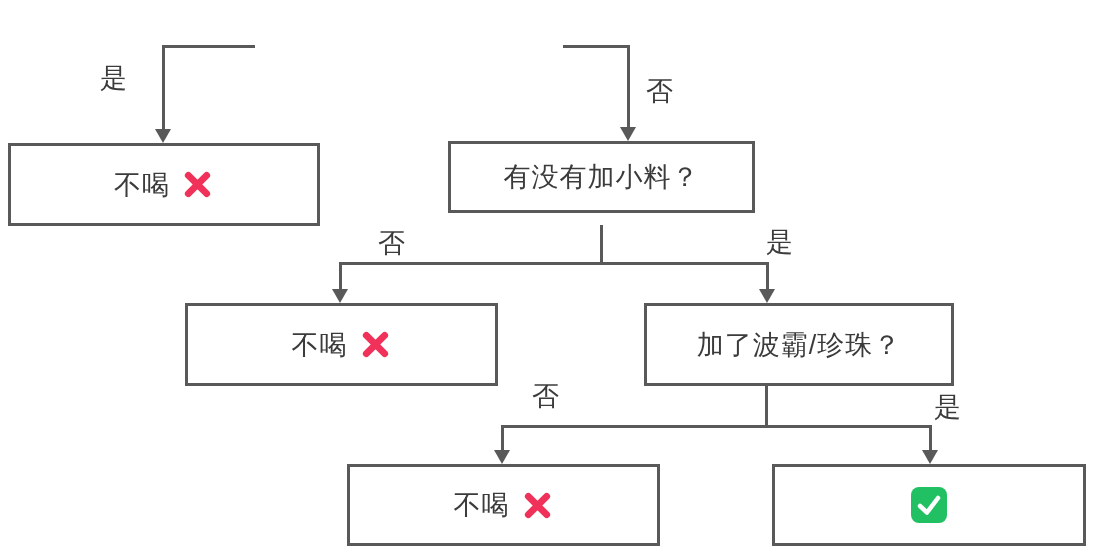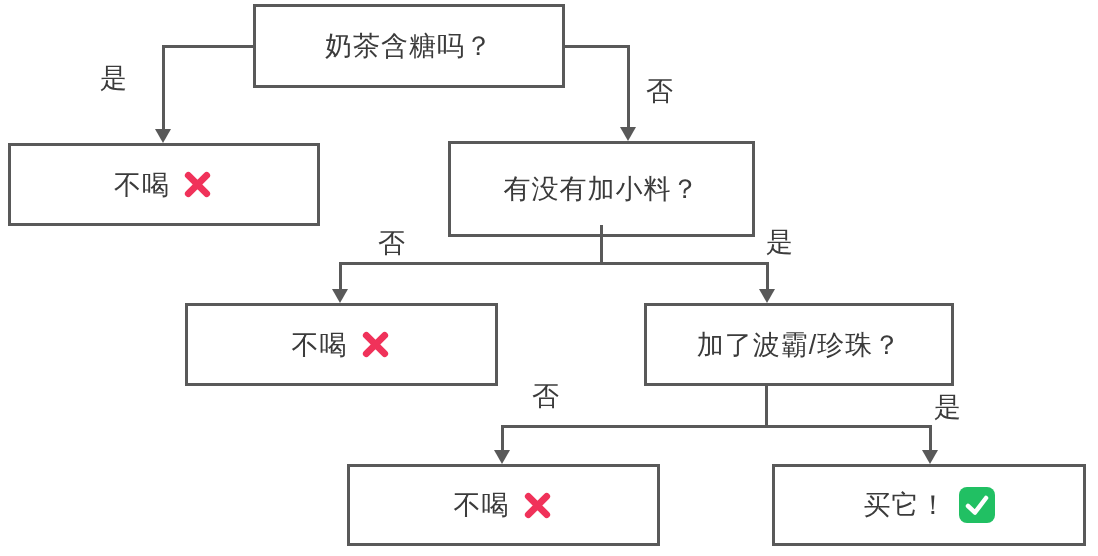--- a/index.html
+++ b/index.html
@@ -57,34 +57,31 @@
     border-radius:8px;
     position:relative;
   }
   .check-icon svg{position:absolute;left:0;top:0;}
 </style>
 </head>
 <body>
 
 <div class="canvas">
 
-  <div class="box" style="left:253px;top:4px;width:312px;height:84px;">
-    <span>奶茶含糖吗？</span>
-  </div>
 
   <div class="box" style="left:8px;top:143px;width:312px;height:83px;">
     <span>不喝</span>
     <span class="cross-icon">
       <svg width="33" height="33" viewBox="0 0 36 36">
         <path d="M8 8 L28 28 M28 8 L8 28" stroke="var(--cross)" stroke-width="7.5" stroke-linecap="round" fill="none"></path>
       </svg>
     </span>
   </div>
 
-  <div class="box" style="left:448px;top:141px;width:307px;height:96px;">
+  <div class="box" style="left:448px;top:141px;width:307px;height:72px;">
     <span>有没有加小料？</span>
   </div>
 
   <div class="box" style="left:185px;top:303px;width:313px;height:83px;">
     <span>不喝</span>
     <span class="cross-icon">
       <svg width="33" height="33" viewBox="0 0 36 36">
         <path d="M8 8 L28 28 M28 8 L8 28" stroke="var(--cross)" stroke-width="7.5" stroke-linecap="round" fill="none"></path>
       </svg>
     </span>
@@ -97,21 +94,20 @@
   <div class="box" style="left:347px;top:464px;width:313px;height:82px;">
     <span>不喝</span>
     <span class="cross-icon">
       <svg width="33" height="33" viewBox="0 0 36 36">
         <path d="M8 8 L28 28 M28 8 L8 28" stroke="var(--cross)" stroke-width="7.5" stroke-linecap="round" fill="none"></path>
       </svg>
     </span>
   </div>
 
   <div class="box" style="left:772px;top:464px;width:314px;height:82px;">
-    <span>买它！</span>
     <span class="check-icon">
       <svg width="36" height="36" viewBox="0 0 36 36">
         <polyline points="9,19 16,25.5 27,11" stroke="var(--check-mark)" stroke-width="4.5" stroke-linecap="round" stroke-linejoin="round" fill="none"></polyline>
       </svg>
     </span>
   </div>
 
   <div class="hline" style="left:162px;top:45px;width:93px;"></div>
   <div class="vline" style="left:162px;top:45px;height:85px;"></div>
   <div class="arrow-down" style="left:155px;top:129px;"></div>

